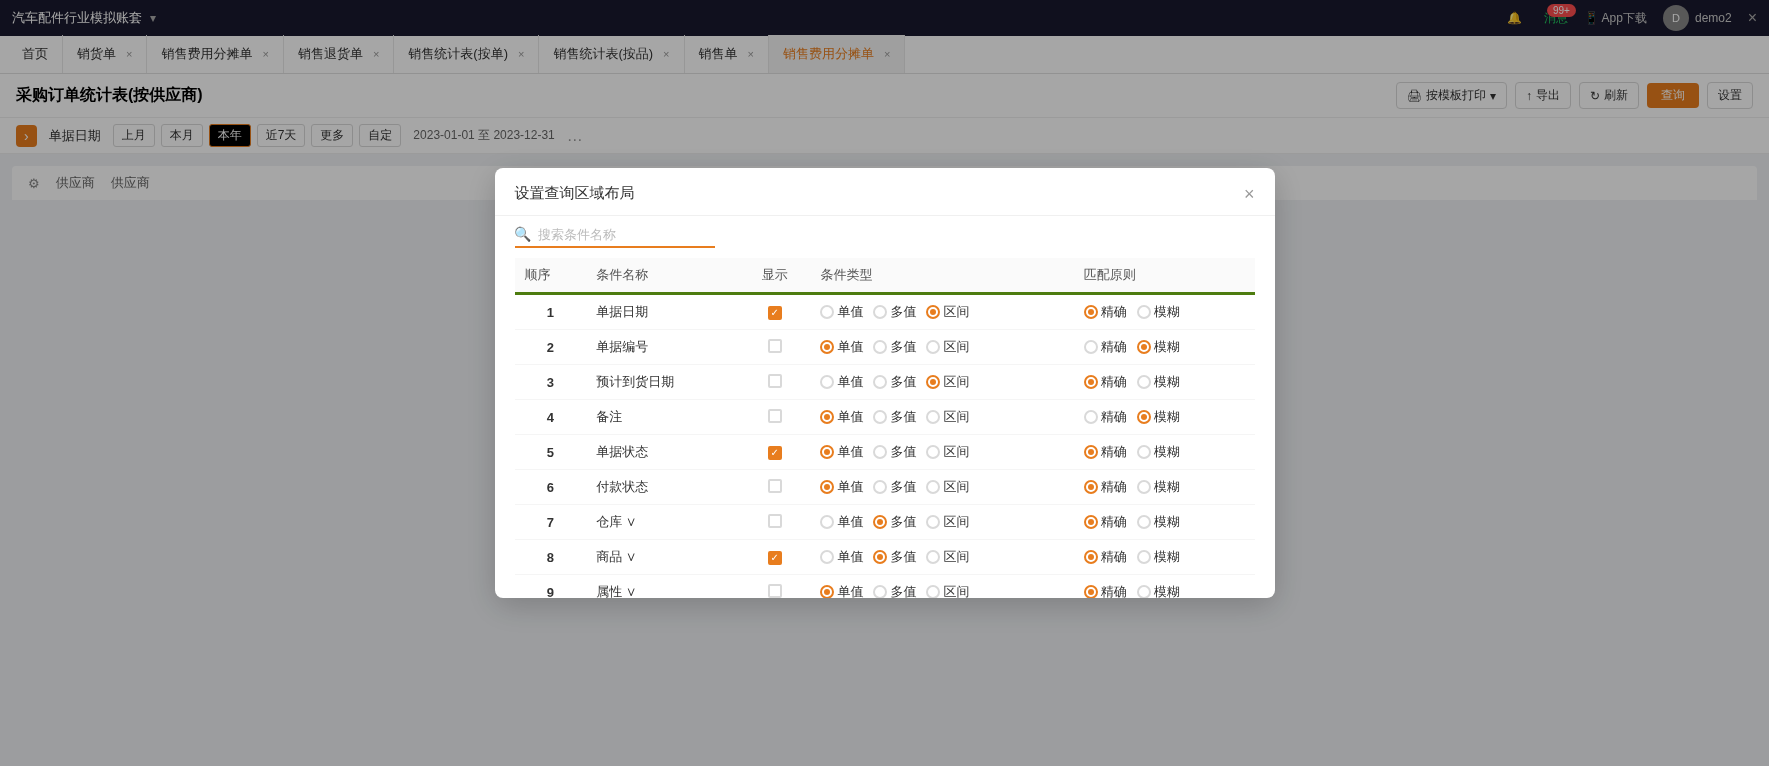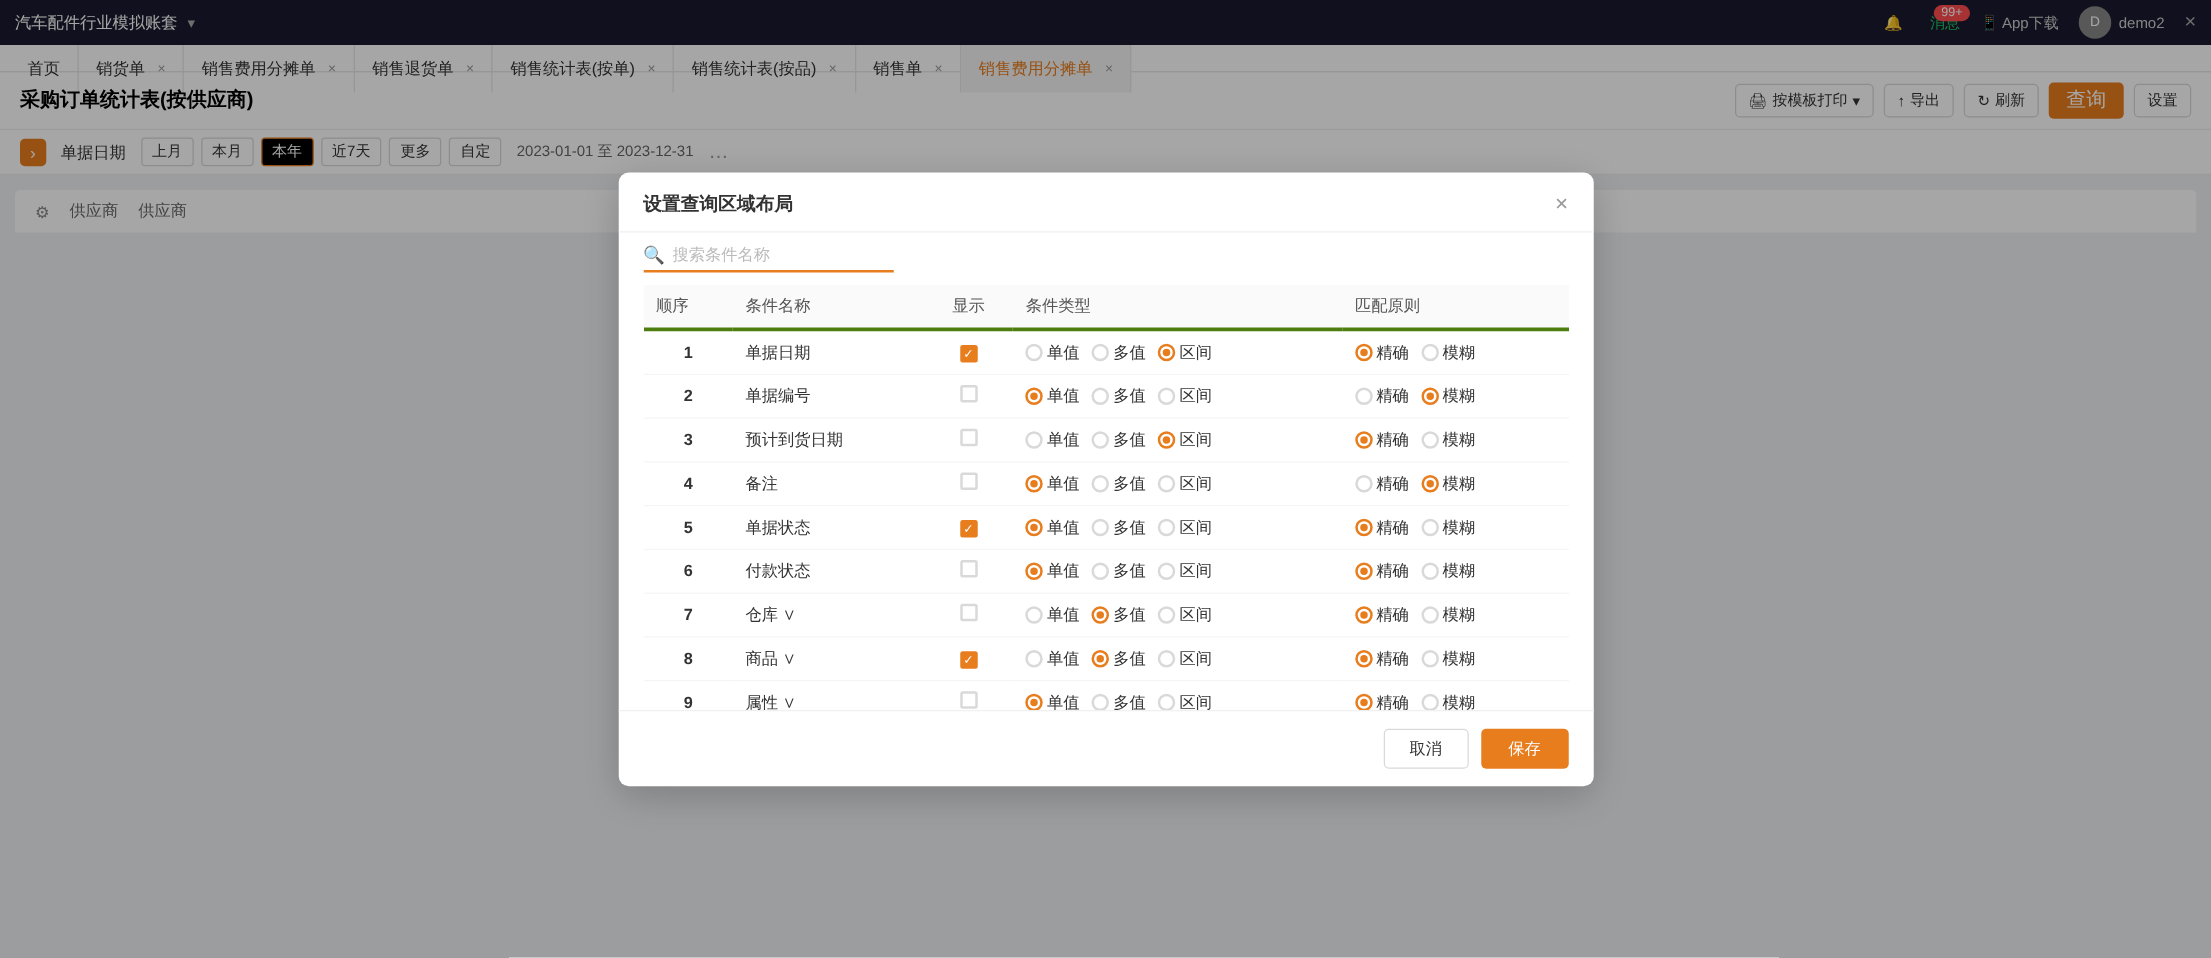--- a/index.html
+++ b/index.html
@@ -28,23 +28,23 @@
       padding: 1px 6px;
       position: absolute;
       top: -6px;
       right: -8px;
     }
     .close-x { color: #aaa; cursor: pointer; font-size: 16px; }
 
     
     .tab-bar {
       background: #fff;
-      height: 22px;
-      display: flex;
-      align-items: flex-start;
+      height: 38px;
+      display: flex;
+      align-items: flex-end;
       border-bottom: 1px solid #e0e0e0;
       padding: 0 0 0 8px;
       gap: 0;
     }
     .tab-item {
       padding: 0 14px;
       height: 38px;
       display: flex;
       align-items: center;
       font-size: 13px;
@@ -80,21 +80,21 @@
       color: #333;
       display: flex; align-items: center; gap: 4px;
     }
     .btn-orange {
       background: #e87d1e;
       color: #fff;
       border: none;
       padding: 4px 14px;
       border-radius: 4px;
       cursor: pointer;
-      font-size: 16px;
+      font-size: 12px;
     }
 
     
     .filter-bar {
       background: #fff;
       padding: 6px 16px;
       display: flex;
       align-items: center;
       gap: 12px;
       border-bottom: 1px solid #eee;
@@ -165,21 +165,21 @@
       display: flex;
       flex-direction: column;
     }
     .dialog-header {
       padding: 16px 20px 12px;
       border-bottom: 1px solid #f0f0f0;
       display: flex;
       align-items: center;
       justify-content: space-between;
     }
-    .dialog-title { font-size: 15px; font-weight: bold; color: #333; }
+    .dialog-title { font-size: 15px; font-weight: normal; color: #333; }
     .dialog-close { color: #999; cursor: pointer; font-size: 18px; line-height: 1; }
 
     
     .dialog-tabs {
       display: flex;
       padding: 0 20px;
       border-bottom: 1px solid #f0f0f0;
       gap: 0;
     }
     .dialog-tab {
@@ -741,18 +741,14 @@
                     <span>模糊</span>
                   </span>
                 </div>
               </td>
             </tr>
           </tbody>
       </table>
 
     </div>
 
-    <div class="dialog-footer">
-      <button class="btn-cancel">取消</button>
-      <button class="btn-save">保存</button>
-    </div>
   </div>
 </div>
 
 </body></html>

